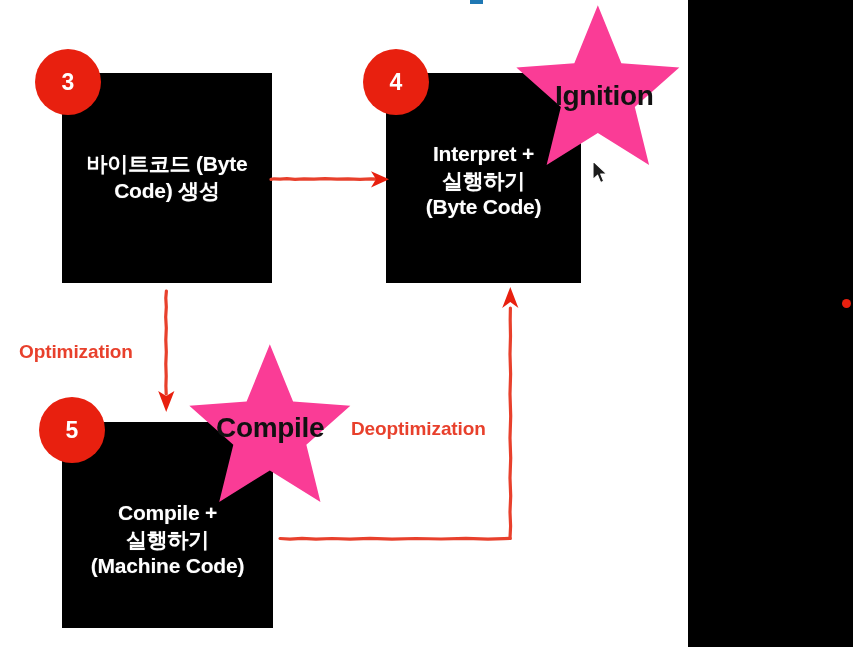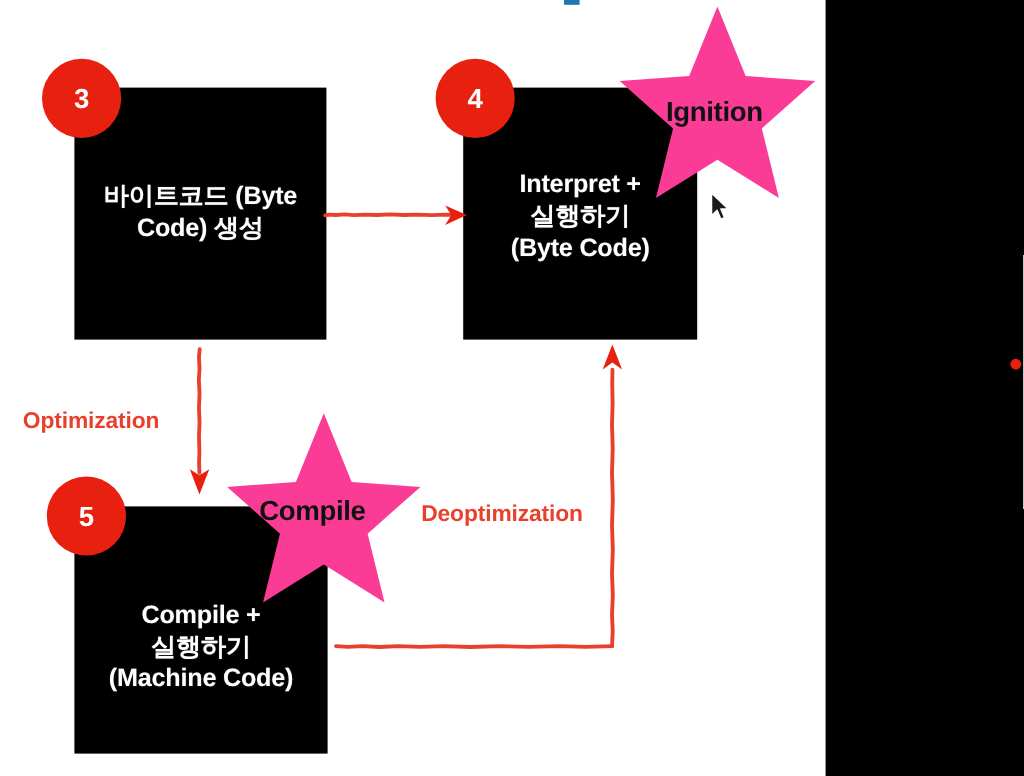--- a/index.html
+++ b/index.html
@@ -93,21 +93,21 @@
 
   
   .star {
     position: absolute;
     z-index: 8;
   }
   .star svg { display: block; overflow: visible; }
   .star-label {
     position: absolute;
     color: #111111;
-    font-size: 23px;
+    font-size: 28px;
     font-weight: 600;
     white-space: nowrap;
     z-index: 9;
     letter-spacing: -0.3px;
   }
   #star-ignition { left: 513px; top: 2px;  width: 168px; height: 168px; }
   #label-ignition { left: 555px; top: 80px; }
   #star-turbofan { left: 186px; top: 341px; width: 166px; height: 166px; }
   #label-turbofan { left: 216px; top: 412px; }
 

